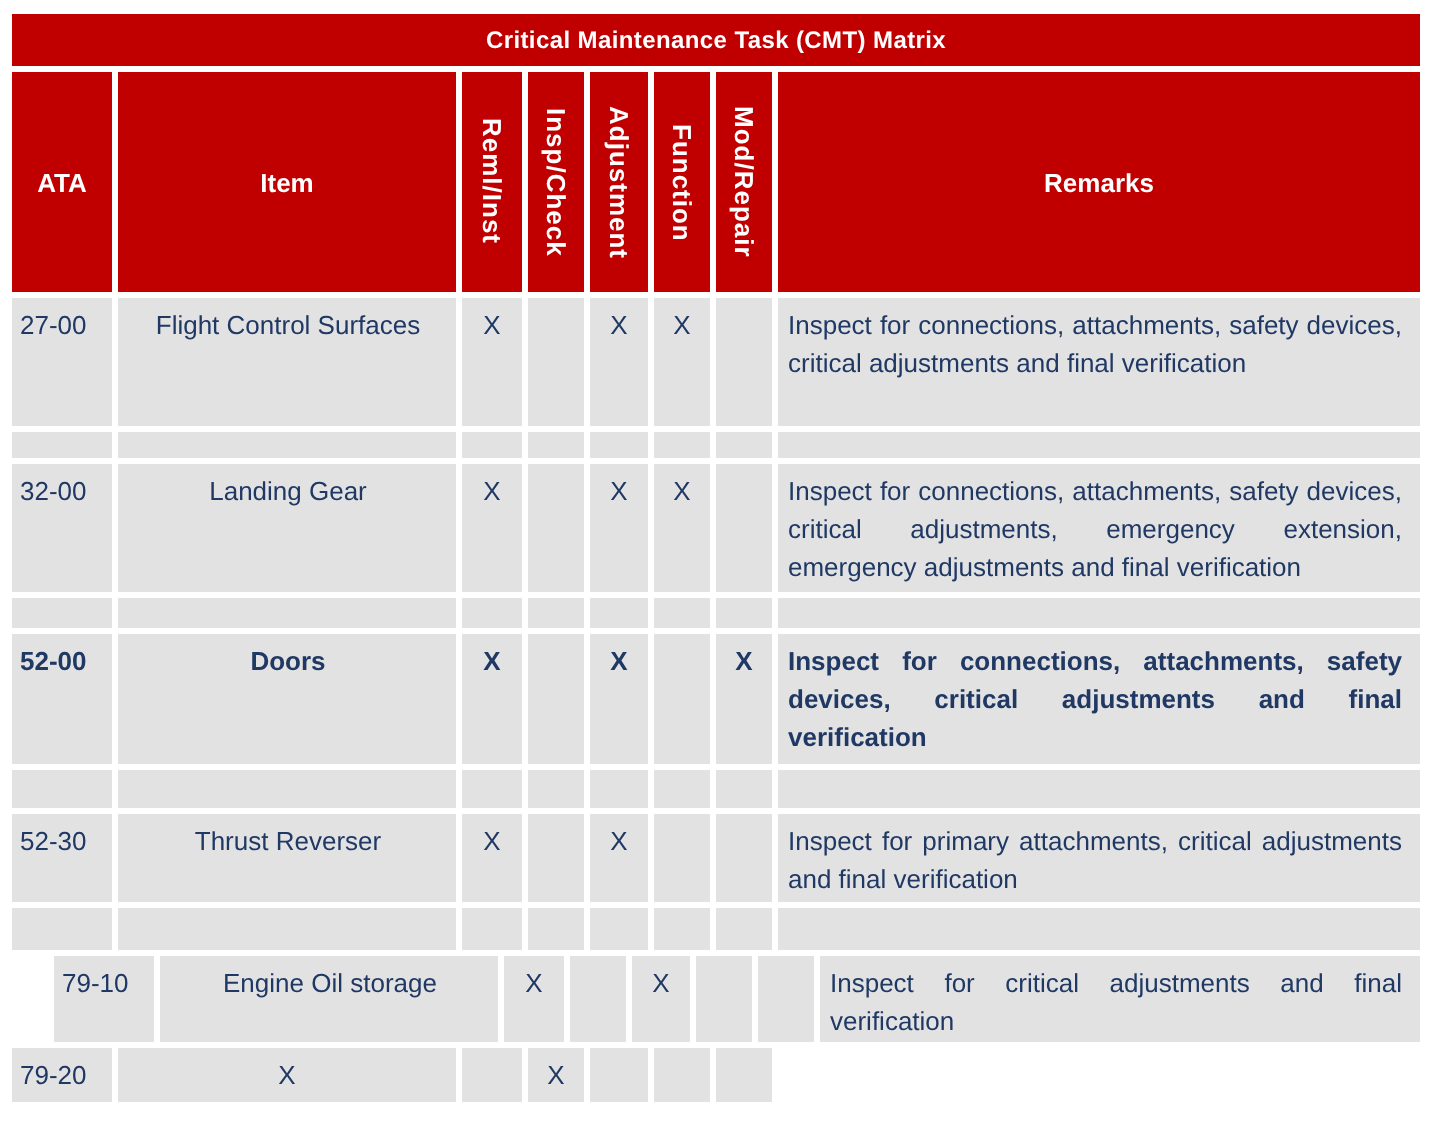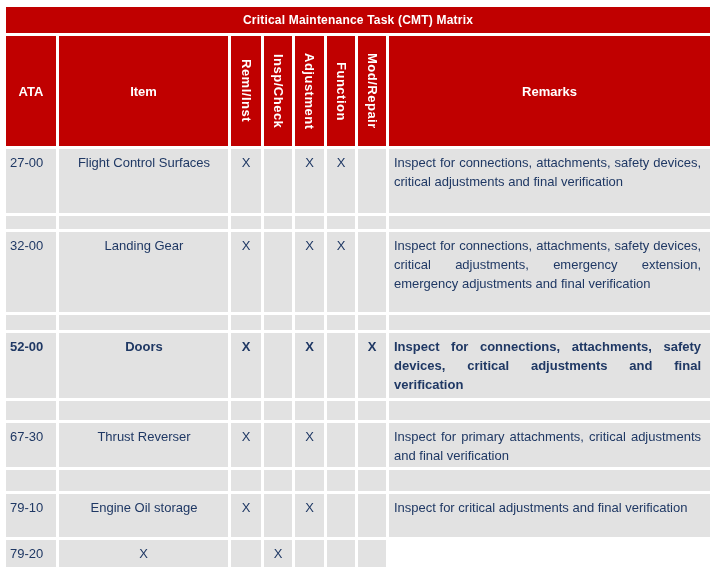--- a/index.html
+++ b/index.html
@@ -105,21 +105,21 @@
       <div class="row spacer-row" style="height: 13px;">
         <div class="cell"></div>
         <div class="cell"></div>
         <div class="cell"></div>
         <div class="cell"></div>
         <div class="cell"></div>
         <div class="cell"></div>
         <div class="cell"></div>
         <div class="cell"></div>
       </div>
-      <div class="row" style="height: 80px; border-radius: 30px;">
+      <div class="row" style="height: 64px; border-radius: 30px;">
         <div class="cell ata">32-00</div>
         <div class="cell item">Landing Gear</div>
         <div class="cell mark">X</div>
         <div class="cell mark"></div>
         <div class="cell mark">X</div>
         <div class="cell mark">X</div>
         <div class="cell mark"></div>
         <div class="cell remarks">Inspect for connections, attachments, safety devices, critical adjustments, emergency extension, emergency adjustments and final verification</div>
       </div>
       <div class="row spacer-row" style="height: 15px;">
@@ -146,40 +146,40 @@
         <div class="cell"></div>
         <div class="cell"></div>
         <div class="cell"></div>
         <div class="cell"></div>
         <div class="cell"></div>
         <div class="cell"></div>
         <div class="cell"></div>
         <div class="cell"></div>
       </div>
       <div class="row" style="height: 44px;">
-        <div class="cell ata">67-30</div>
+        <div class="cell ata">52-30</div>
         <div class="cell item">Thrust Reverser</div>
         <div class="cell mark">X</div>
         <div class="cell mark"></div>
         <div class="cell mark">X</div>
         <div class="cell mark"></div>
         <div class="cell mark"></div>
         <div class="cell remarks">Inspect for primary attachments, critical adjustments and final verification</div>
       </div>
       <div class="row spacer-row" style="height: 21px;">
         <div class="cell"></div>
         <div class="cell"></div>
         <div class="cell"></div>
         <div class="cell"></div>
         <div class="cell"></div>
         <div class="cell"></div>
         <div class="cell"></div>
         <div class="cell"></div>
       </div>
-      <div class="row" style="height: 43px;">
+      <div class="row" style="height: 43px; margin-left: 21px;">
         <div class="cell ata">79-10</div>
         <div class="cell item">Engine Oil storage</div>
         <div class="cell mark">X</div>
         <div class="cell mark"></div>
         <div class="cell mark">X</div>
         <div class="cell mark"></div>
         <div class="cell mark"></div>
         <div class="cell remarks">Inspect for critical adjustments and final verification</div>
       </div>
       <div class="row" style="height: 27px;">

